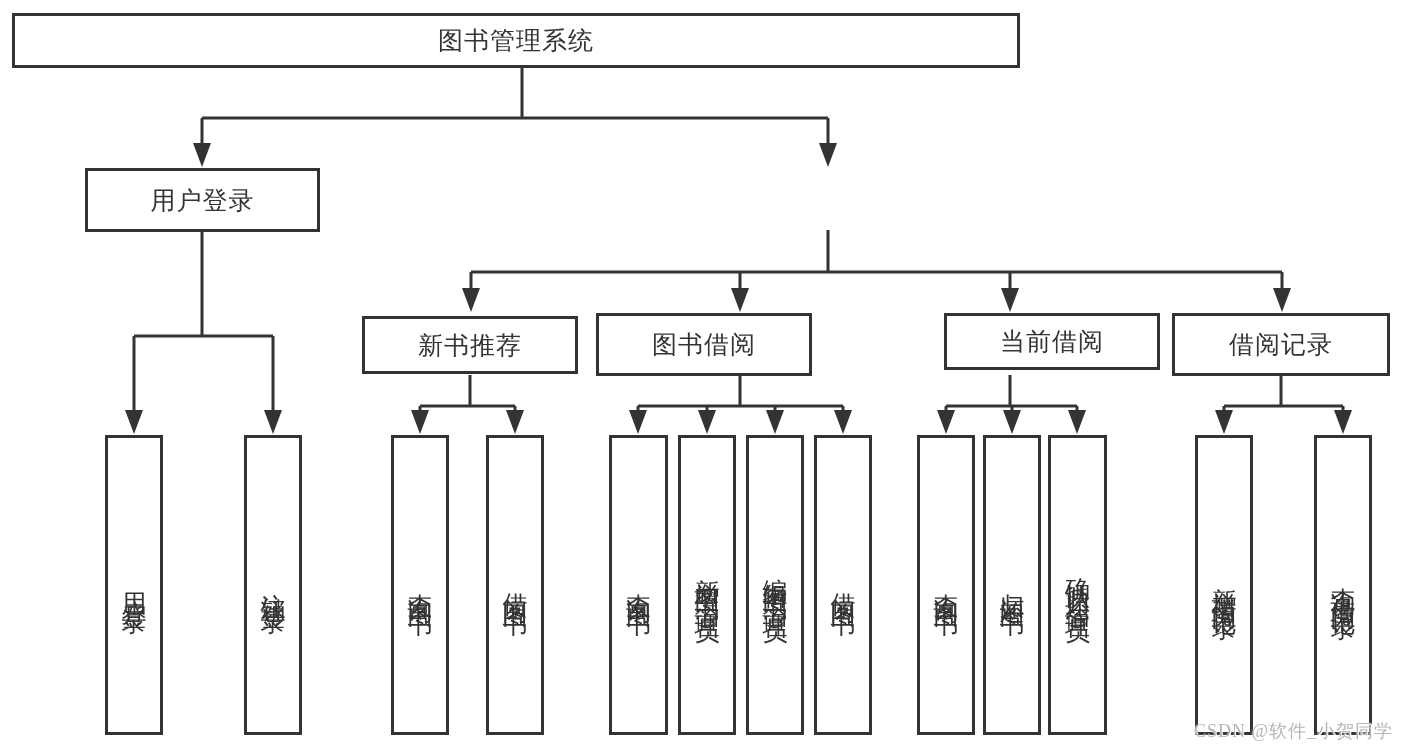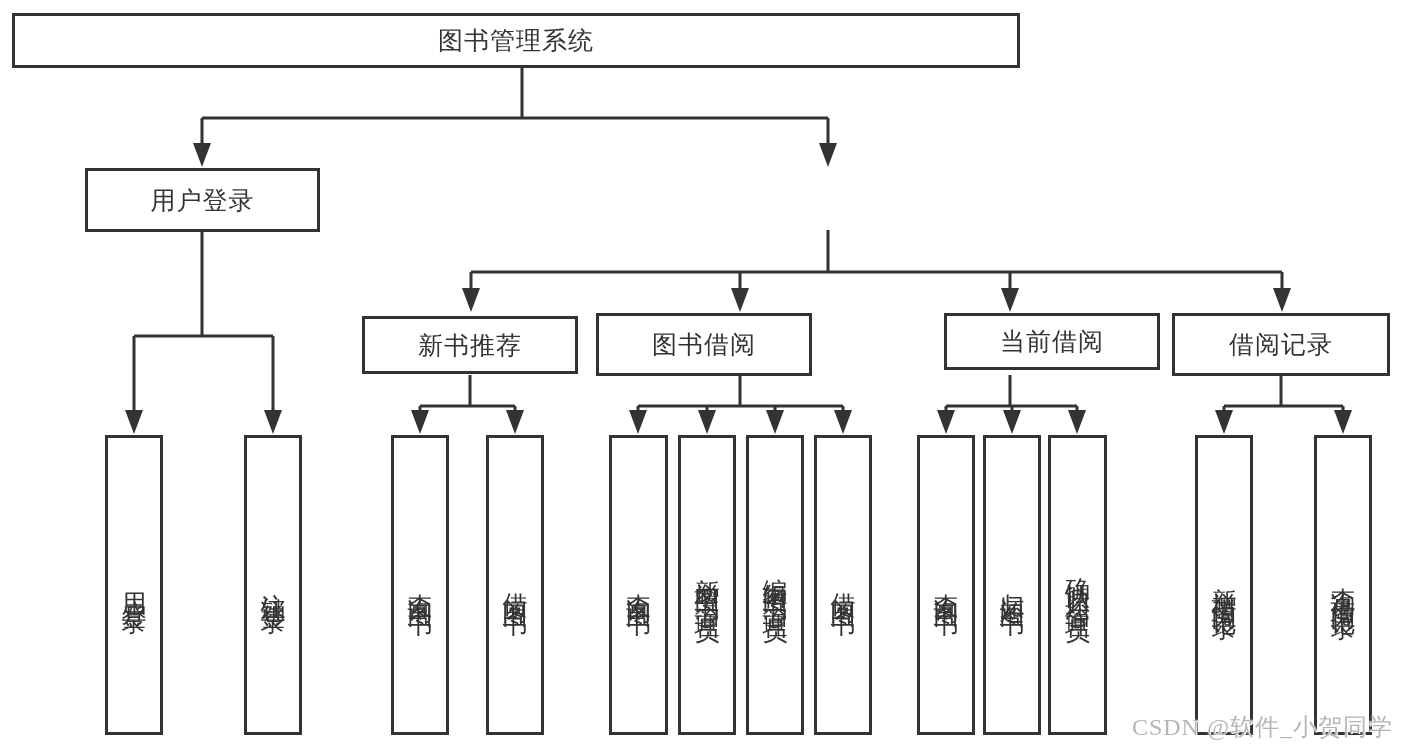--- a/index.html
+++ b/index.html
@@ -34,21 +34,21 @@
     font-size:25px;
     letter-spacing:6px;
     color:var(--ink);
     white-space:nowrap;
     line-height:1;
   }
   .watermark{
     position:absolute;
     right:12px;
     bottom:4px;
-    font-size:24px;
+    font-size:18px;
     letter-spacing:1px;
     color:var(--wm);
     text-shadow:0 0 2px #fff,1px 1px 0 #fff;
   }
 </style>
 </head>
 <body>
 
 <div class="canvas">
 

